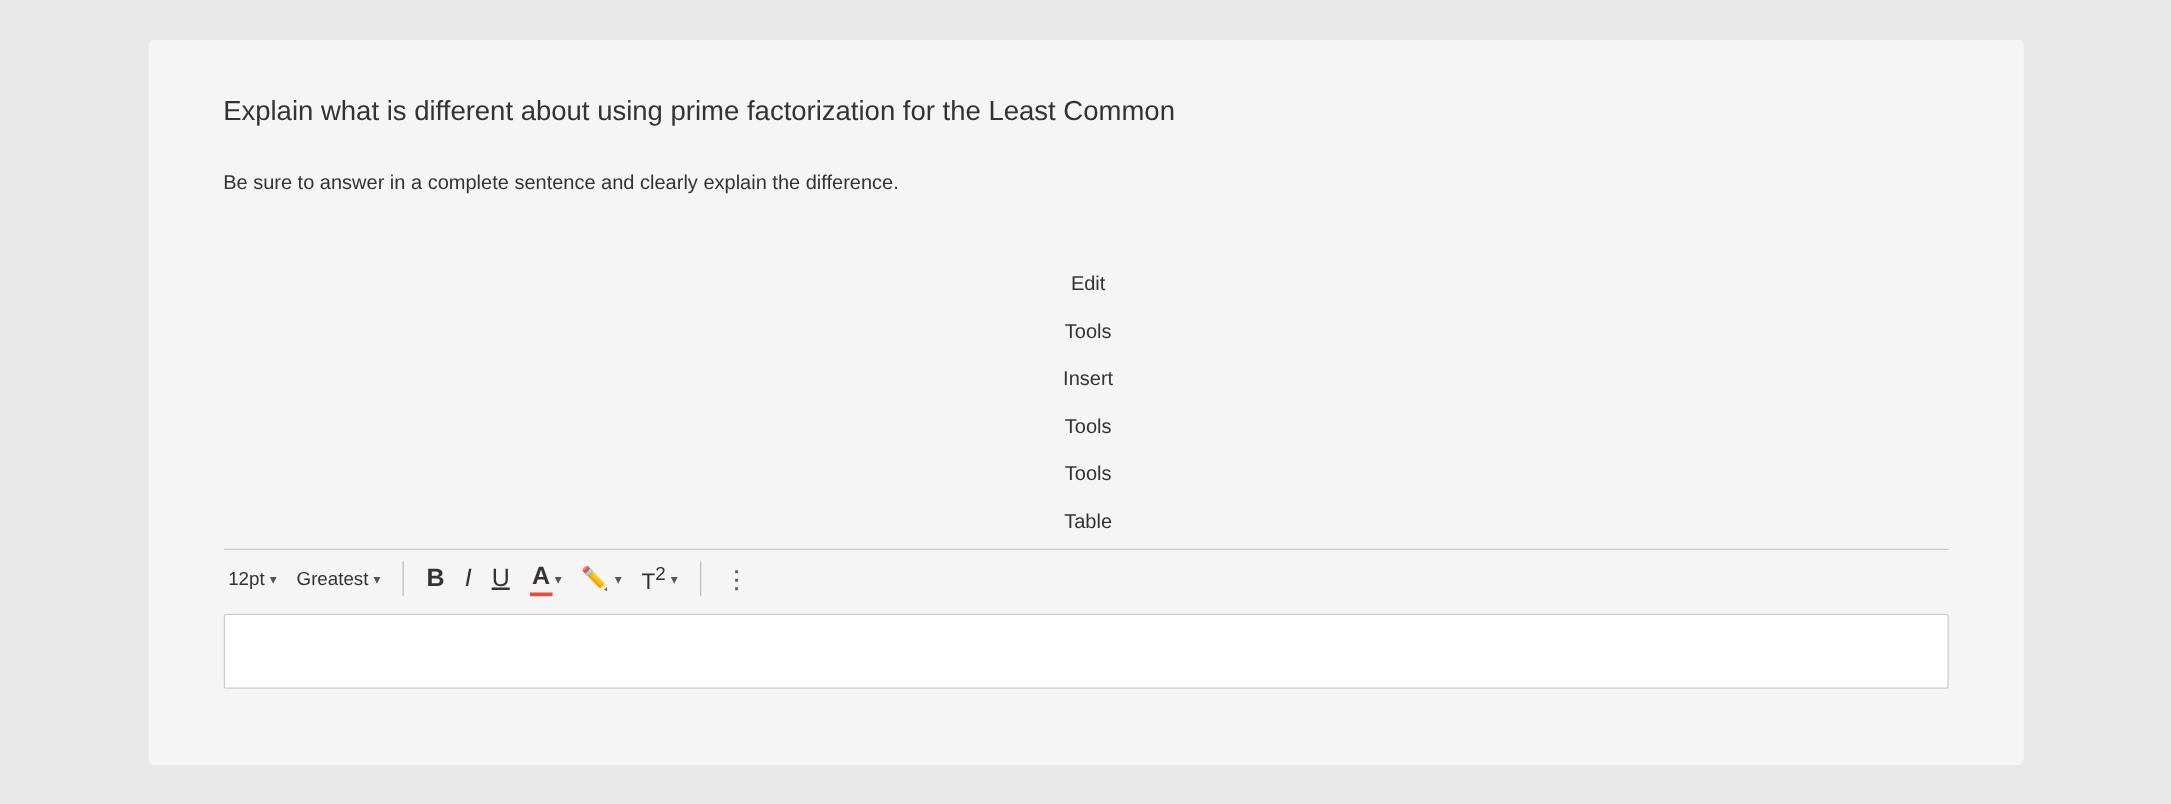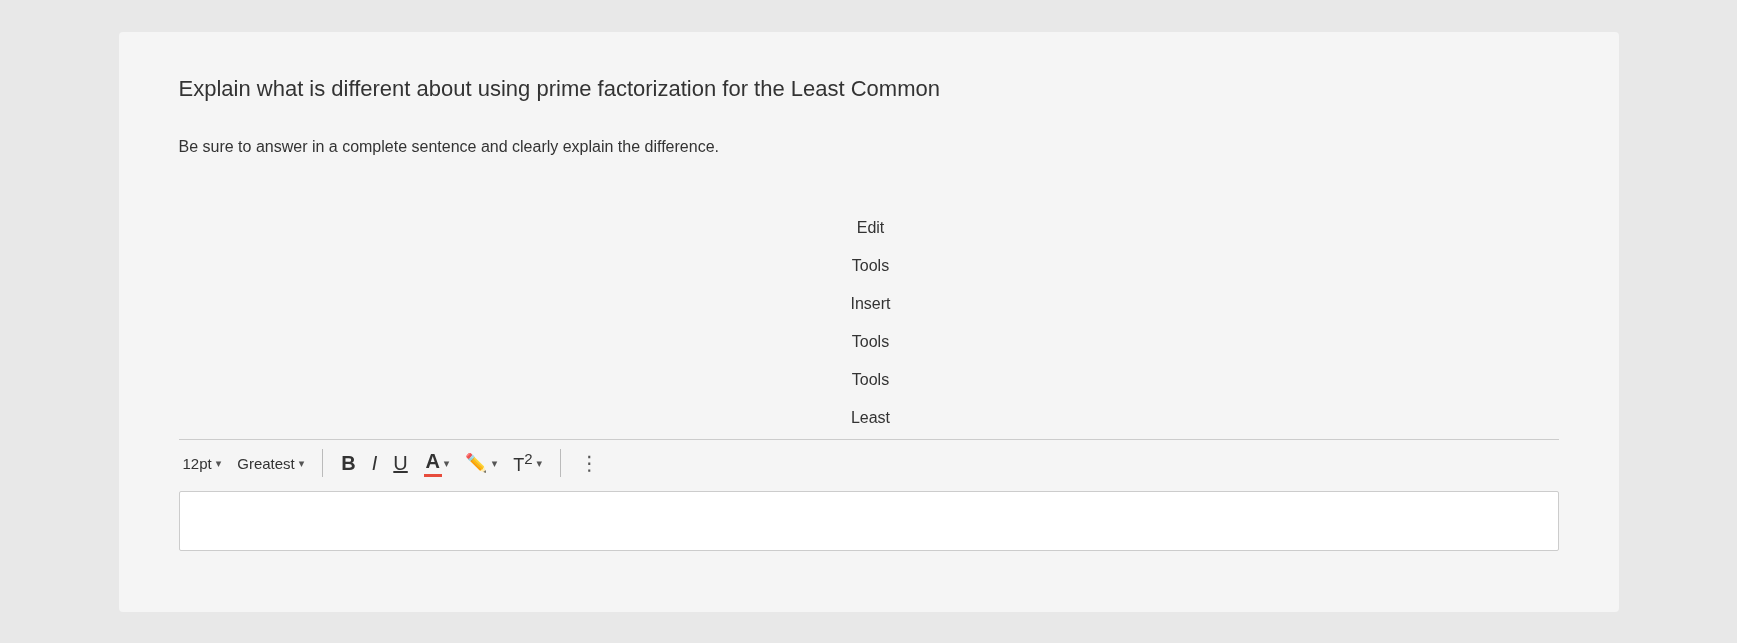--- a/index.html
+++ b/index.html
@@ -166,21 +166,21 @@
     </div>
 
     <div class="instruction-text">Be sure to answer in a complete sentence and clearly explain the difference.</div>
 
     <div class="editor-menubar">
       <span class="menu-item">Edit</span>
       <span class="menu-item">Tools</span>
       <span class="menu-item">Insert</span>
       <span class="menu-item">Tools</span>
       <span class="menu-item">Tools</span>
-      <span class="menu-item">Least</span>
+      <span class="menu-item">Table</span>
     </div>
 
     <div class="toolbar-row">
 
       <div class="toolbar-btn">
         <span>12pt</span>
         <span class="toolbar-chevron">▾</span>
       </div>
 
       <div class="toolbar-btn">

